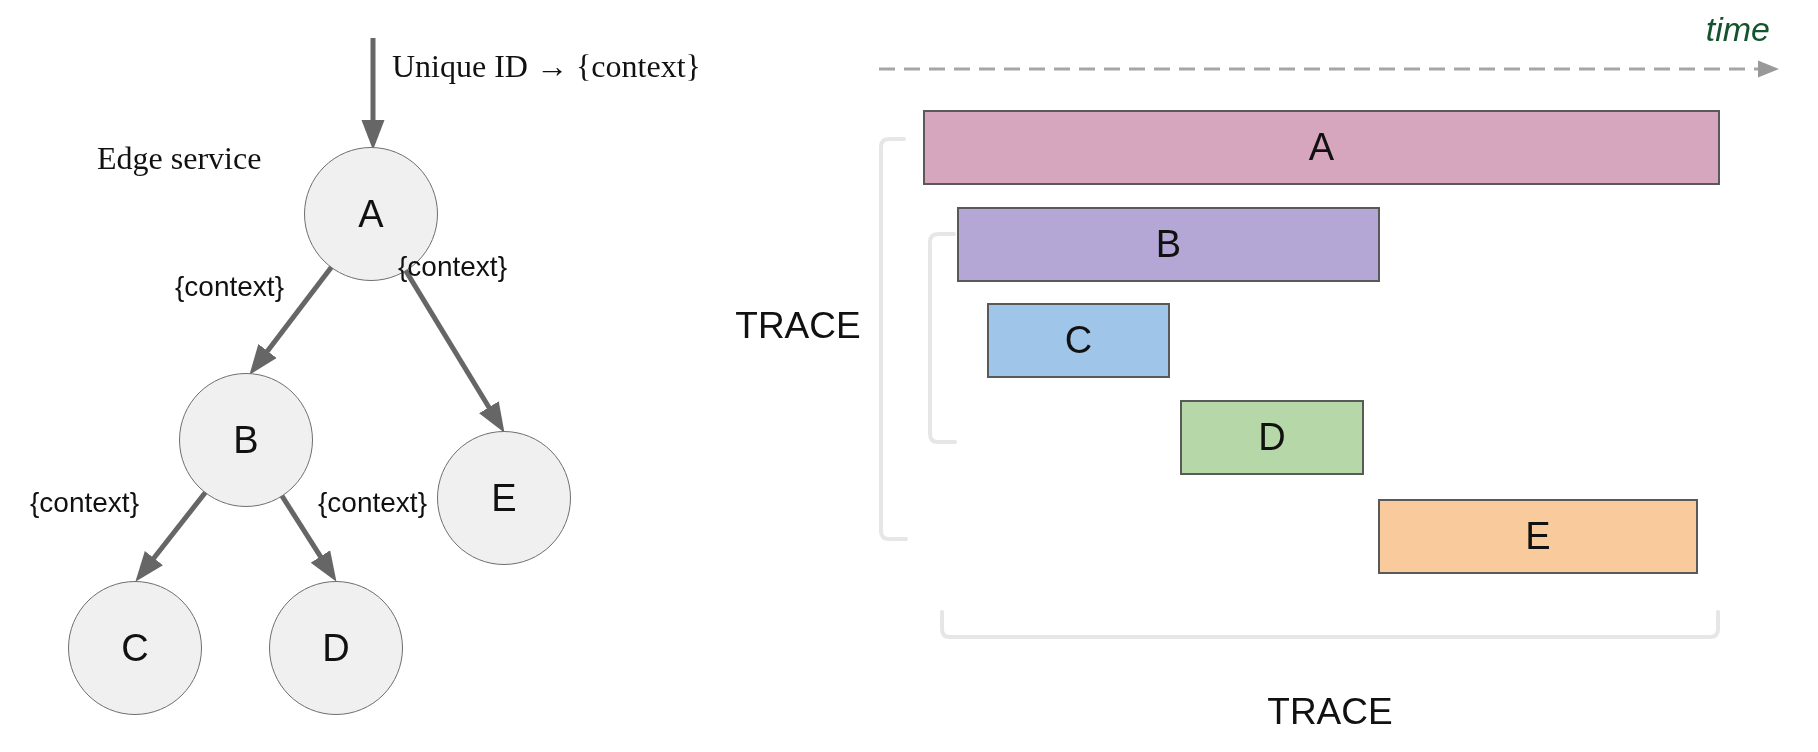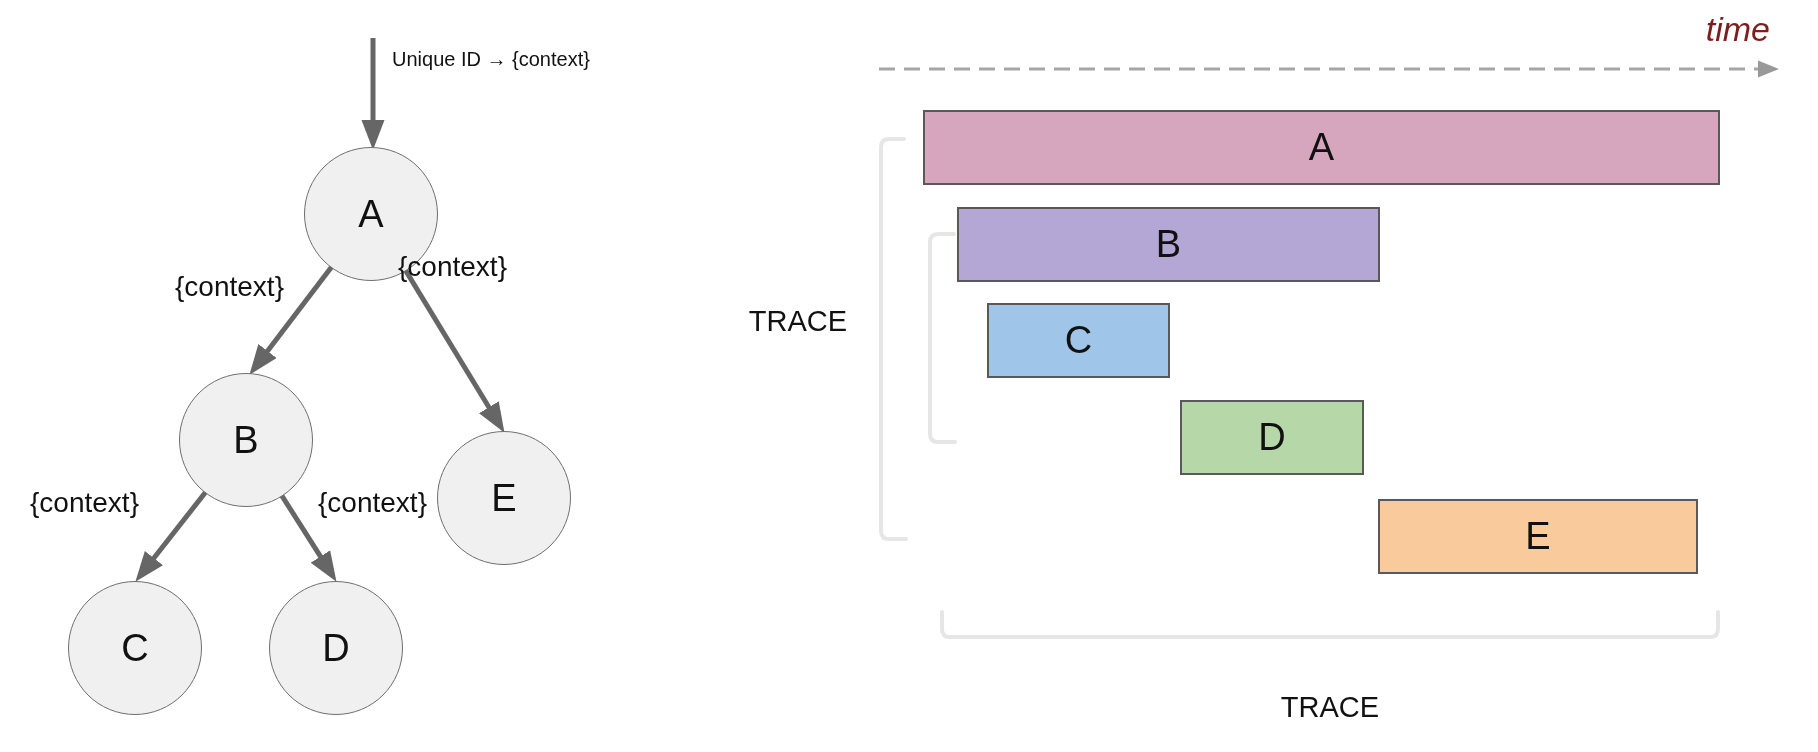--- a/index.html
+++ b/index.html
@@ -8,23 +8,23 @@
     font-family:"Liberation Sans","DejaVu Sans",sans-serif;color:#111111;
   }
   .layer{position:absolute;left:0;top:0;}
   .node{
     position:absolute;width:134px;height:134px;border-radius:50%;
     background:#f0f0f0;border:1.5px solid #6f6f6f;box-sizing:border-box;
     display:flex;align-items:center;justify-content:center;
     font-size:38px;color:#111111;
   }
   .lbl{position:absolute;white-space:nowrap;font-size:28px;line-height:1.15;color:#111111;}
-  .lbl-md{position:absolute;white-space:nowrap;font-size:20px;line-height:1.15;color:#111111;}
-  .lbl-big{position:absolute;white-space:nowrap;font-size:29px;line-height:1.1;color:#111111;transform:translateX(-50%);}
-  .lbl-time{position:absolute;white-space:nowrap;font-size:34px;font-style:italic;color:#7f1d1d;transform:translateX(-100%);}
+  .lbl-md{position:absolute;white-space:nowrap;font-size:32px;line-height:1.15;color:#111111;font-family:Liberation Serif, serif;}
+  .lbl-big{position:absolute;white-space:nowrap;font-size:37px;line-height:1.1;color:#111111;transform:translateX(-50%);}
+  .lbl-time{position:absolute;white-space:nowrap;font-size:34px;font-style:italic;color:#14532d;transform:translateX(-100%);}
   .span-bar{
     position:absolute;box-sizing:border-box;border:2px solid #595959;
     display:flex;align-items:center;justify-content:center;
     font-size:38px;color:#111111;
   }
 </style>
 </head>
 <body>
 
 <div class="canvas">
@@ -65,20 +65,21 @@
     <span>C</span>
   </div>
   <div class="node" style="left:269px;top:581px;">
     <span>D</span>
   </div>
   <div class="node" style="left:437px;top:431px;">
     <span>E</span>
   </div>
 
   <div class="lbl-md" style="left:392px;top:48px;">Unique ID → {context}</div>
+  <div class="lbl-md" style="left:97px;top:140px;">Edge service</div>
 
   <div class="lbl" style="left:175px;top:271px;">{context}</div>
   <div class="lbl" style="left:398px;top:251px;">{context}</div>
   <div class="lbl" style="left:30px;top:487px;">{context}</div>
   <div class="lbl" style="left:318px;top:487px;">{context}</div>
 
   <div class="lbl-time" style="left:1770px;top:10px;">time</div>
   <div class="lbl-big" style="left:798px;top:306px;">TRACE</div>
   <div class="lbl-big" style="left:1330px;top:692px;">TRACE</div>
 

